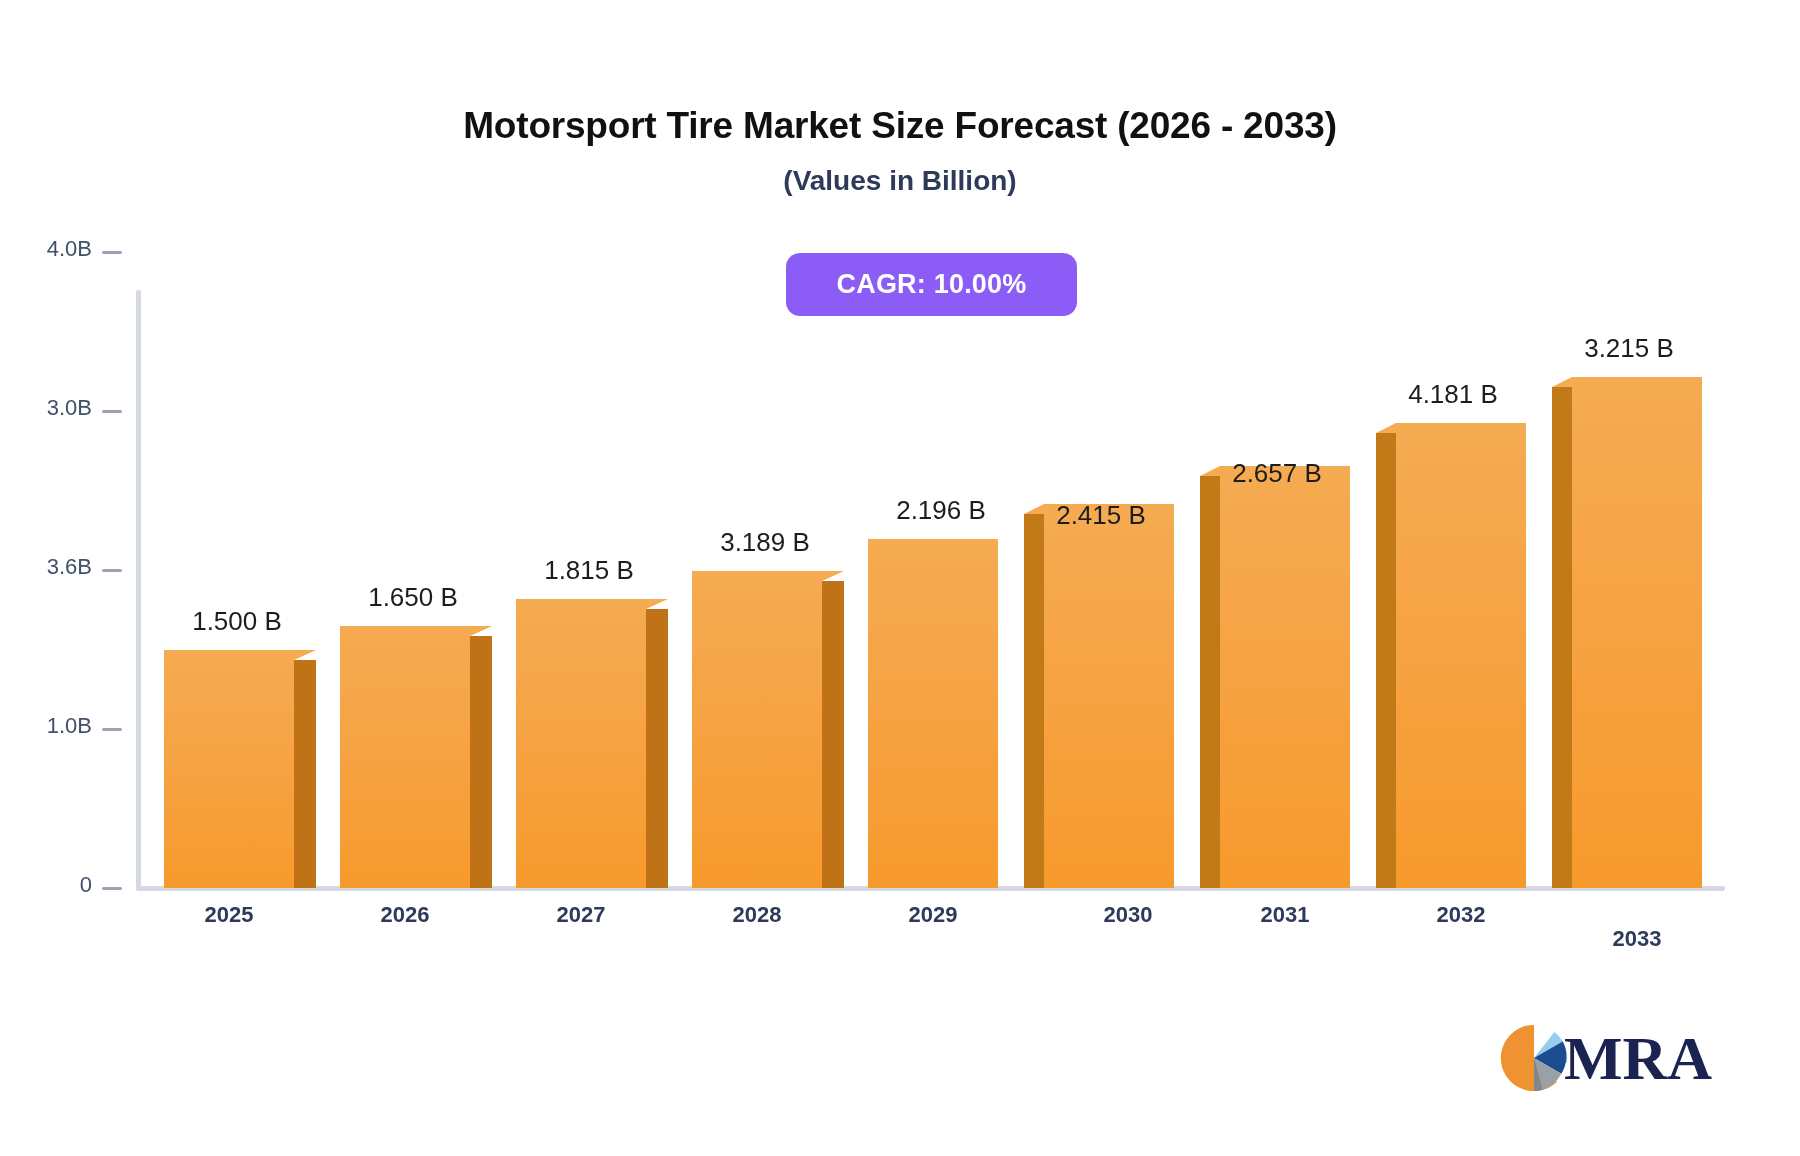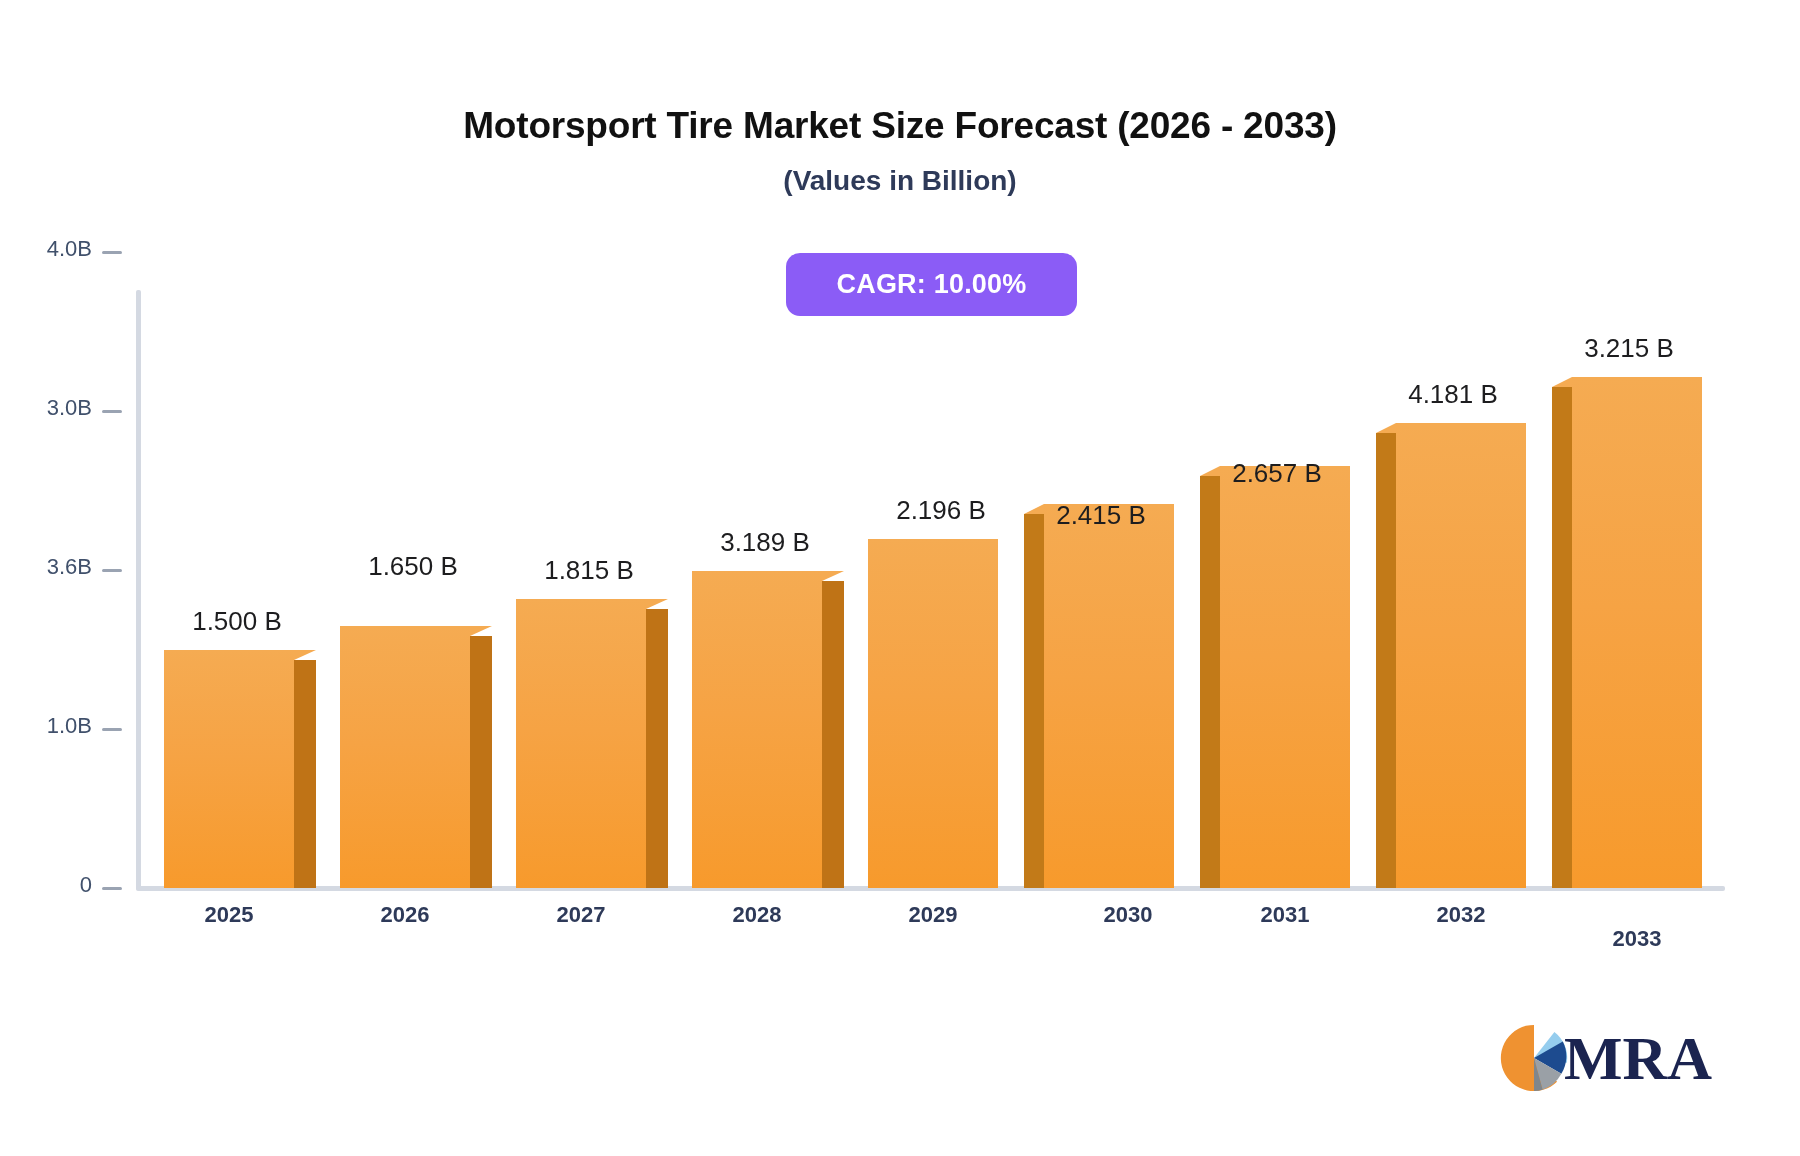--- a/index.html
+++ b/index.html
@@ -231,21 +231,21 @@
           <div class="bar-side-right" style="left: 130px; height: 228.5px;"></div>
           <div class="bar-bevel-right" style="left: 130px; top: 0px; border-width: 10px 22px 0px 0px; border-color: rgb(245, 171, 82) transparent transparent;"></div>
           <div class="bar-front" style="height: 238.5px;"></div>
         </div>
         <div class="bar-value" style="left: 107px; top: 605.5px;">1.500 B</div>
         <div class="bar-group" style="left: 340px; width: 130px; height: 262.35px; top: 625.65px; bottom: auto;">
           <div class="bar-side-right" style="left: 130px; height: 252.35px;"></div>
           <div class="bar-bevel-right" style="left: 130px; top: 0px; border-width: 10px 22px 0px 0px; border-color: rgb(245, 171, 82) transparent transparent;"></div>
           <div class="bar-front" style="height: 262.35px;"></div>
         </div>
-        <div class="bar-value" style="left: 283px; top: 551px;">1.650 B</div>
+        <div class="bar-value" style="left: 283px; top: 582px;">1.650 B</div>
         <div class="bar-group" style="left: 516px; width: 130px; height: 288.585px; top: 599.415px; bottom: auto;">
           <div class="bar-side-right" style="left: 130px; height: 278.585px;"></div>
           <div class="bar-bevel-right" style="left: 130px; top: 0px; border-width: 10px 22px 0px 0px; border-color: rgb(245, 171, 82) transparent transparent;"></div>
           <div class="bar-front" style="height: 288.585px;"></div>
         </div>
         <div class="bar-value" style="left: 459px; top: 555.415px;">1.815 B</div>
         <div class="bar-group" style="left: 692px; width: 130px; height: 317.364px; top: 570.636px; bottom: auto;">
           <div class="bar-side-right" style="left: 130px; height: 307.364px;"></div>
           <div class="bar-bevel-right" style="left: 130px; top: 0px; border-width: 10px 22px 0px 0px; border-color: rgb(245, 171, 82) transparent transparent;"></div>
           <div class="bar-front" style="height: 317.364px;"></div>

